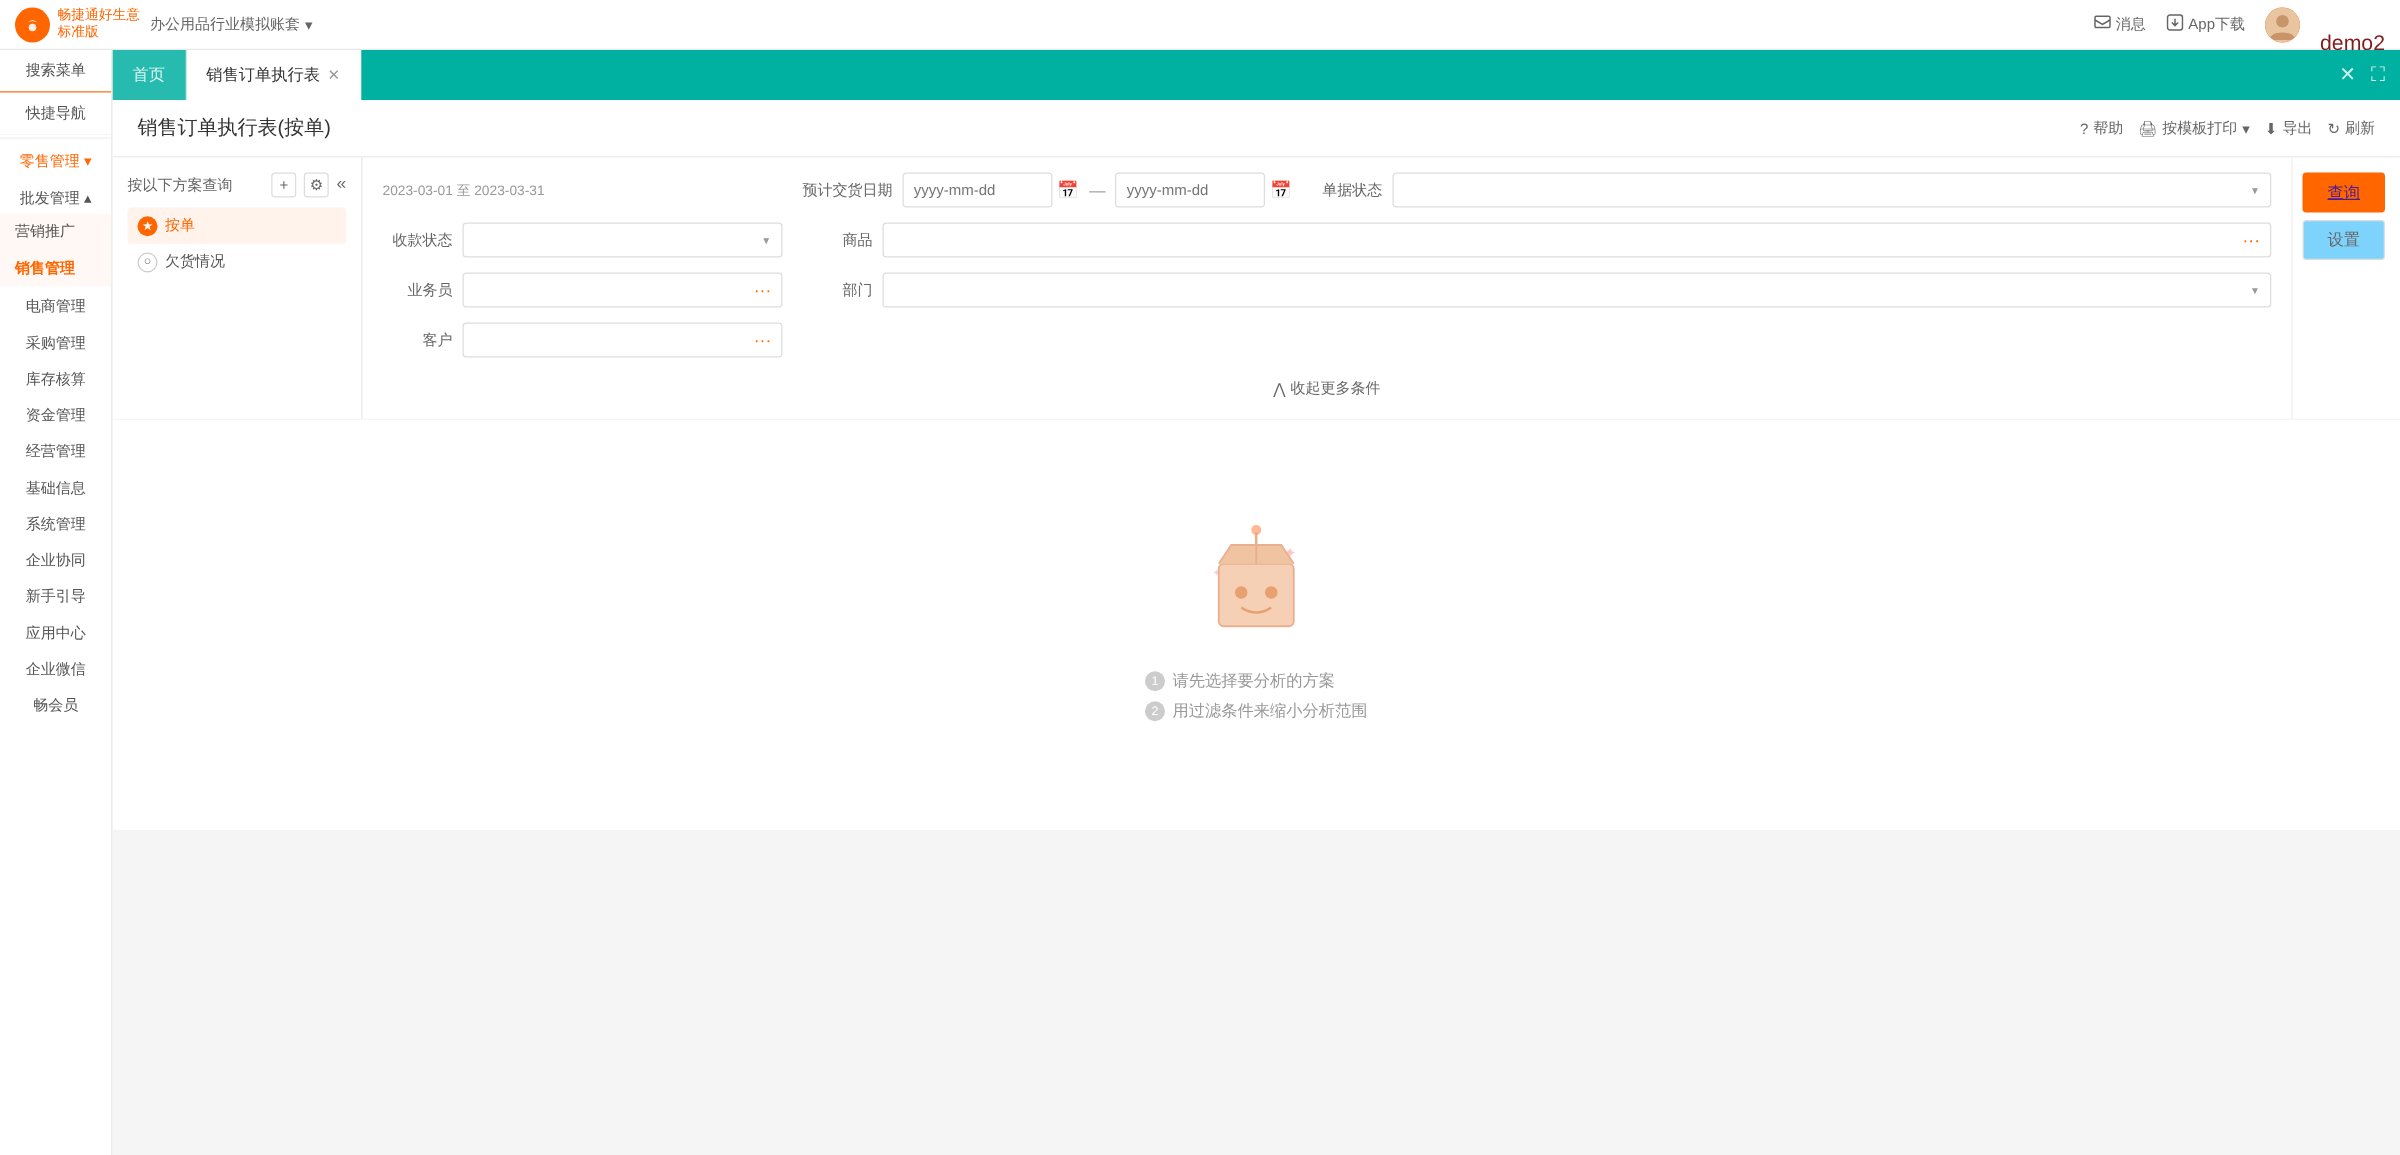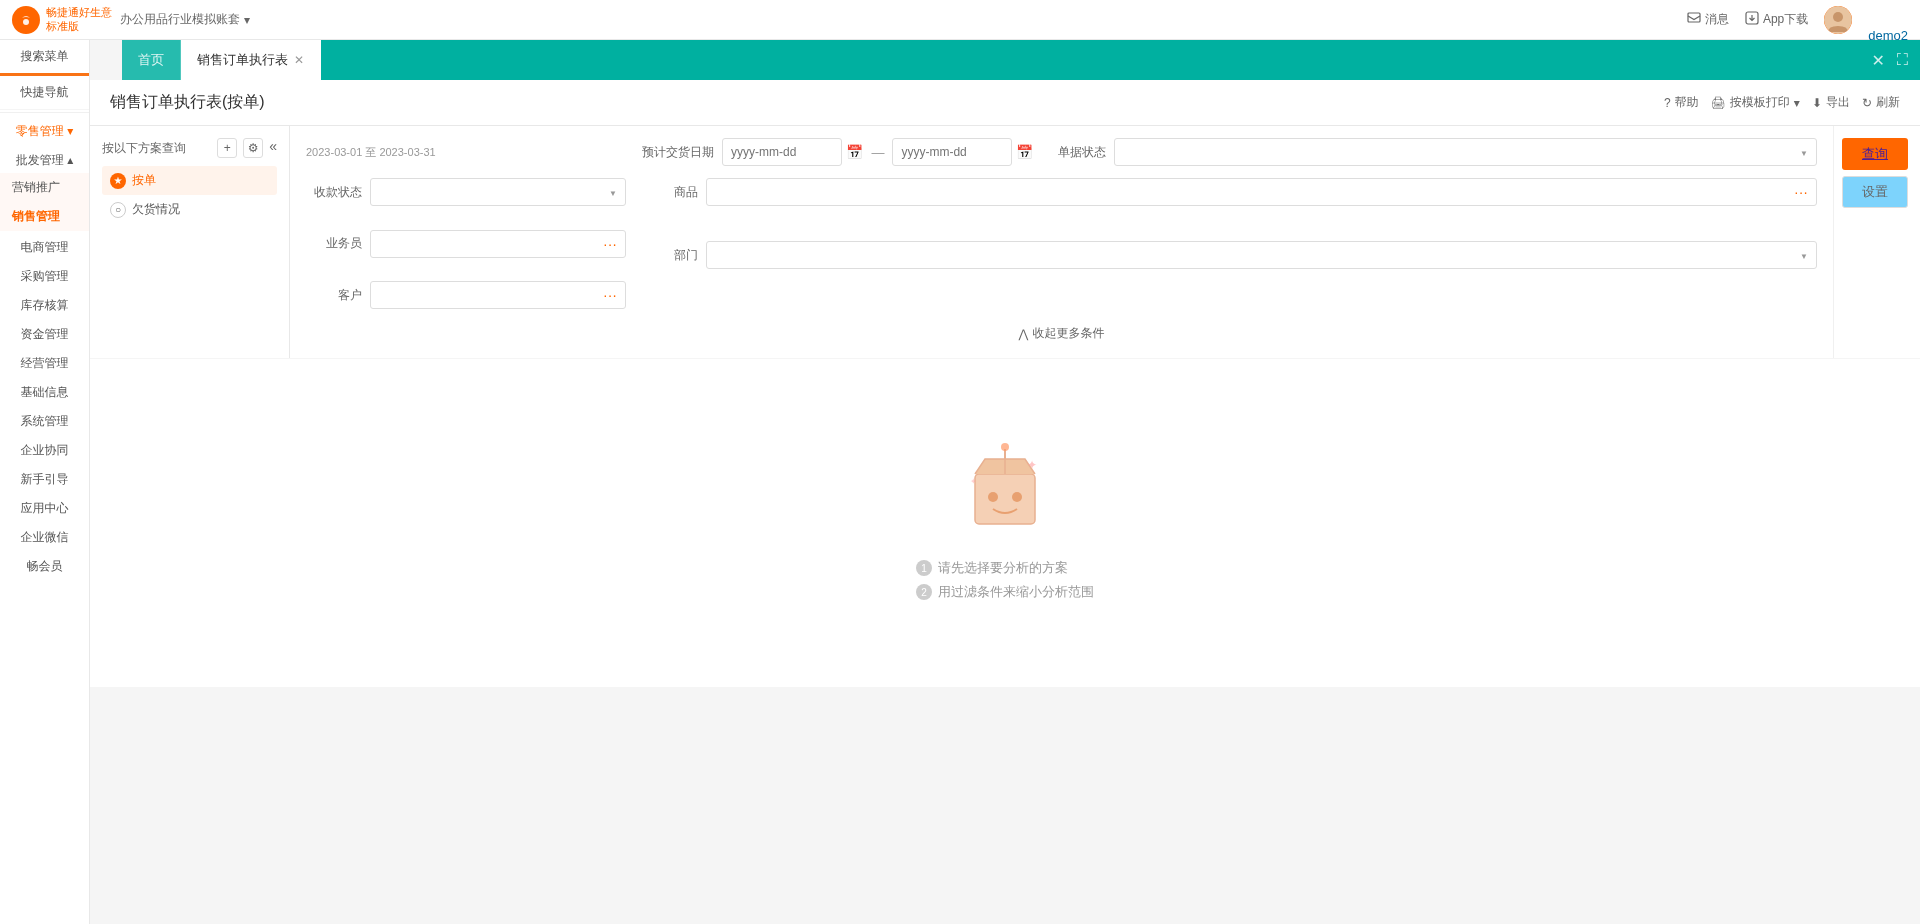--- a/index.html
+++ b/index.html
@@ -18,21 +18,21 @@
     }
     .top-header-left { display: flex; align-items: center; gap: 8px; }
     .logo-area { display: flex; align-items: center; gap: 6px; }
     .logo-icon { width: 28px; height: 28px; background: #ff6600; border-radius: 50%; display: flex; align-items: center; justify-content: center; color: #fff; font-size: 12px; font-weight: bold; }
     .logo-text { font-size: 11px; color: #ff6600; line-height: 1.2; }
     .breadcrumb-area { display: flex; align-items: center; gap: 4px; color: #666; font-size: 12px; }
 
     .top-header-right { display: flex; align-items: center; gap: 16px; }
     .header-action { display: flex; align-items: center; gap: 4px; color: #666; font-size: 12px; cursor: pointer; }
     .user-avatar { width: 28px; height: 28px; border-radius: 50%; background: #ff6600; display: flex; align-items: center; justify-content: center; color: #fff; font-size: 11px; overflow: hidden; }
-    .user-name { color: #0369a1; font-size: 13px; margin-top: 31px; }
+    .user-name { color: #7f1d1d; font-size: 17px; margin-top: 31px; }
 
     
     .main-layout { display: flex; flex: 1; overflow: hidden; }
 
     
     .sidebar {
       width: 90px;
       background: #fff;
       border-right: 1px solid #e8e8e8;
       display: flex;
@@ -52,36 +52,35 @@
       background: #fff8f5;
       padding: 6px 8px;
       font-size: 12px;
       color: #555;
       cursor: pointer;
       display: flex;
       align-items: center;
       gap: 4px;
     }
     .sidebar-sub.active { color: #ff6600; font-weight: bold; }
-    .search-menu { padding: 8px 12px; text-align: center; font-size: 12px; color: #555; cursor: pointer; border-bottom: 3px solid #f97316; }
+    .search-menu { padding: 8px 12px; text-align: center; font-size: 12px; color: #555; cursor: pointer; border-bottom: 1px solid #f97316; }
     .quick-nav { padding: 8px 4px; text-align: center; font-size: 12px; color: #555; cursor: pointer; border-bottom: 1px solid #f5f5f5; }
     .sidebar-divider { height: 1px; background: #f0f0f0; margin: 2px 0; }
 
     
     .content-area { flex: 1; display: flex; flex-direction: column; overflow: hidden; }
 
     
     .tab-bar {
       background: #00b0a0;
       height: 40px;
       display: flex;
       align-items: center;
       padding: 0 0 0 0;
       flex-shrink: 0;
-      margin-left: 32px;
     }
     .tab-item {
       height: 40px;
       display: flex;
       align-items: center;
       padding: 0 16px;
       cursor: pointer;
       color: rgba(255,255,255,0.85);
       font-size: 13px;
       gap: 6px;
@@ -373,21 +372,21 @@
               </div>
             </div>
 
             <div class="filter-row">
               <div style="display:flex;align-items:center;gap:8px;min-width:320px;">
                 <span class="filter-label">业务员</span>
                 <div class="multi-select" style="flex:1;min-width:200px;">
                   <span class="multi-select-dots">···</span>
                 </div>
               </div>
-              <div style="display:flex;align-items:center;gap:8px;flex:1;margin-top:23px;">
+              <div style="display:flex;align-items:center;gap:8px;flex:1;">
                 <span class="filter-label">部门</span>
                 <div class="select-control" style="flex:1;">
                   <span></span>
                   <span class="select-arrow chevron-down"></span>
                 </div>
               </div>
             </div>
 
             <div class="filter-row">
               <div style="display:flex;align-items:center;gap:8px;min-width:320px;">

